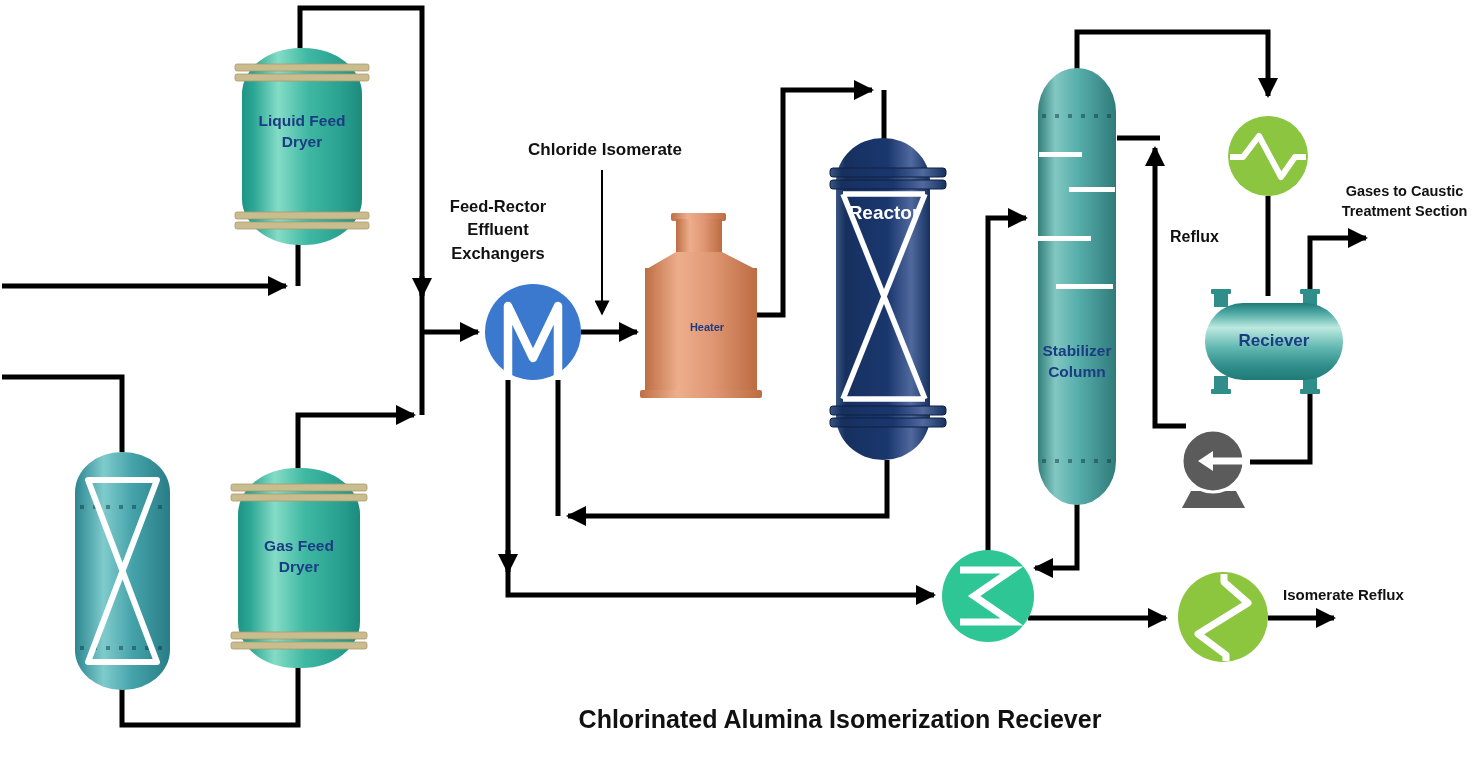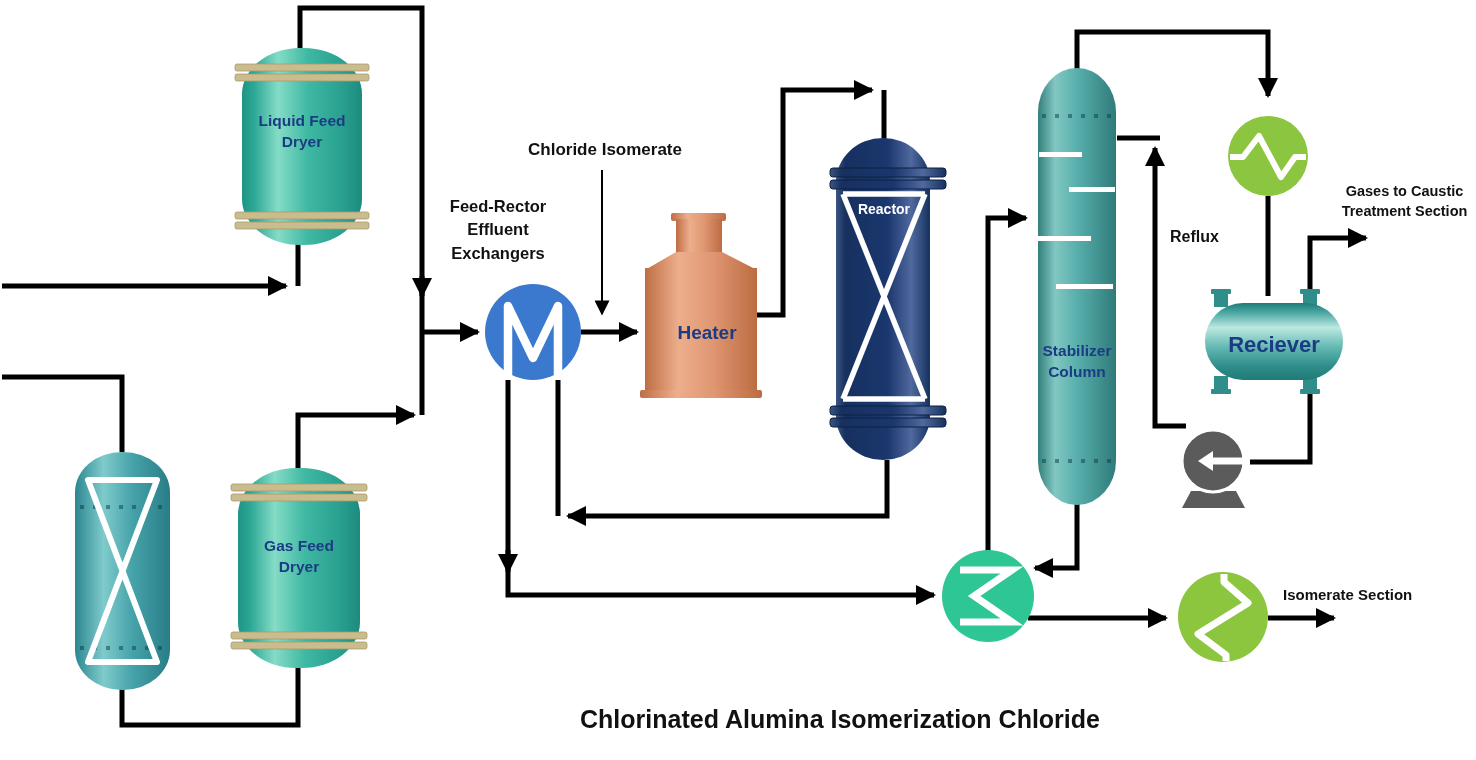--- a/index.html
+++ b/index.html
@@ -214,28 +214,28 @@
 
 
   <div class="lbl stream center" style="left:510px;top:139px;width:190px;">Chloride Isomerate</div>
 
   <div class="lbl eq navy center" style="left:245px;top:111px;width:114px;">Liquid Feed Dryer</div>
 
   <div class="lbl center" style="left:436px;top:195px;width:124px;font-size:16.5px;line-height:1.42;">Feed-Rector Effluent Exchangers</div>
 
   <div class="lbl eq navy center" style="left:242px;top:536px;width:114px;">Gas Feed Dryer</div>
 
-  <div class="lbl navy center" style="left:646px;top:320px;width:122px;font-size:19px;">Heater</div>
-
-  <div class="lbl white center" style="left:837px;top:200px;width:94px;font-size:14px;">Reactor</div>
+  <div class="lbl navy center" style="left:646px;top:320px;width:122px;font-size:11px;">Heater</div>
+
+  <div class="lbl white center" style="left:837px;top:200px;width:94px;font-size:19px;">Reactor</div>
 
   <div class="lbl eq navy center" style="left:1037px;top:341px;width:80px;">Stabilizer Column</div>
 
-  <div class="lbl navy center" style="left:1206px;top:330px;width:136px;font-size:22px;">Reciever</div>
+  <div class="lbl navy center" style="left:1206px;top:330px;width:136px;font-size:17px;">Reciever</div>
 
   <div class="lbl" style="left:1170px;top:226px;width:70px;font-size:16px;">Reflux</div>
 
   <div class="lbl center" style="left:1333px;top:181px;width:143px;font-size:14.5px;line-height:1.38;">Gases to Caustic Treatment Section</div>
 
-  <div class="lbl" style="left:1283px;top:585px;width:170px;font-size:15px;">Isomerate Section</div>
-
-  <div class="lbl title center" style="left:518px;top:703px;width:644px;">Chlorinated Alumina Isomerization Chloride</div>
+  <div class="lbl" style="left:1283px;top:585px;width:170px;font-size:15px;">Isomerate Reflux</div>
+
+  <div class="lbl title center" style="left:518px;top:703px;width:644px;">Chlorinated Alumina Isomerization Reciever</div>
 </div>
 
 </body></html>

